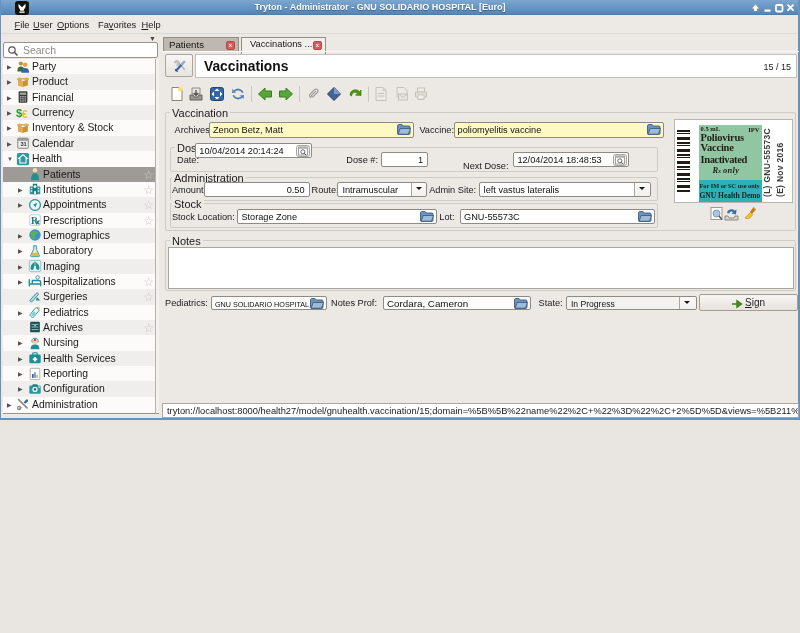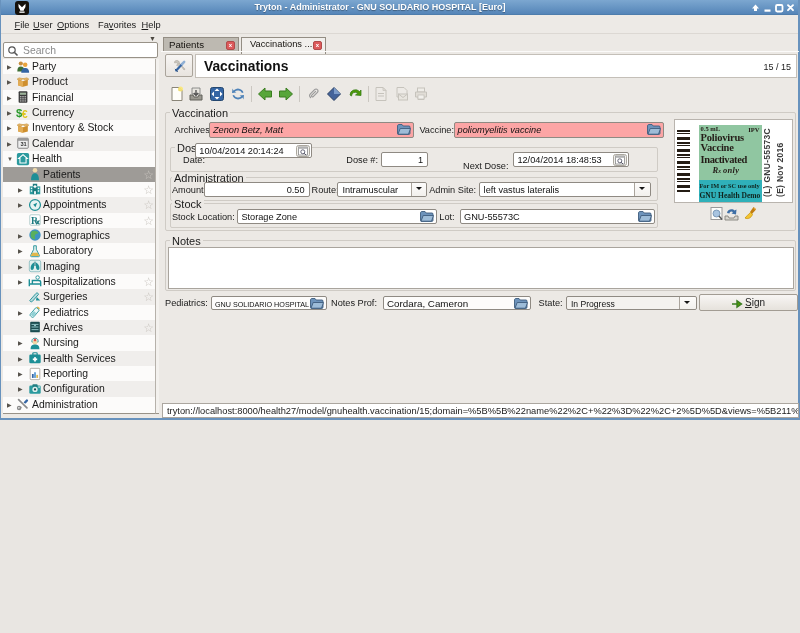--- a/index.html
+++ b/index.html
@@ -42,21 +42,21 @@
 #hdrbox .n { position:absolute; right:5px; top:7px; font-size:9px; color:#222; }
 #toolbar { position:absolute; left:0; top:41px; width:638px; height:29px; }
 .tbi { position:absolute; top:8px; width:16px; height:16px; }
 .tbsep { position:absolute; top:8px; width:1px; height:16px; background:#cbc7c1; }
 .fs { position:absolute; border:1px solid #cfcbc5; border-radius:2px; }
 .fslabel { position:absolute; font-size:11px; color:#1a1a1a; background:#ece9e5; padding:0 2px; }
 .flabel { position:absolute; font-size:9.2px; color:#1a1a1a; white-space:nowrap;}
 .inp { position:absolute; background:#fff; border:1px solid #8f8a83; border-radius:2px; font-size:9.2px; color:#111; }
 .inp .tx { position:absolute; left:3px; top:2px; white-space:nowrap; }
 .inp .txr { position:absolute; right:4px; top:2px; }
-.lav { background:#fca5a5;font-style:italic; }
+.lav { background:#fef9c3; }
 .folder { position:absolute; right:2px; top:1.5px; width:14px; height:11px; }
 .combo { position:absolute; background:#fff; border:1px solid #8f8a83; border-radius:2px; font-size:9.2px; color:#111;}
 .combo .tx { position:absolute; left:4px; top:2px; white-space:nowrap; }
 .cbtn { position:absolute; right:0; top:0; width:15px; height:100%; background:linear-gradient(#fdfcfb,#f2f0ed); border-left:1px solid #aaa49c; border-radius:0 2px 2px 0;}
 .cbtn:after { content:""; position:absolute; left:4px; top:4.5px; border:3.2px solid transparent; border-top:3.8px solid #161616; }
 #statusbar { position:absolute; left:1px; top:366px; width:637px; height:15px; background:#fff; border:1px solid #aba69f; font-size:9.3px; color:#1b1b1b; overflow:hidden; }
 #statusbar .tx { position:absolute; left:4px; top:2px; white-space:nowrap; }
 #signbtn { position:absolute; left:538px; top:257px; width:99px; height:17px; background:linear-gradient(#f8f6f4,#e6e2dc); border:1px solid #a29c93; border-radius:2px; font-size:10px; color:#222; }
 svg { display:block; }
 </style>
@@ -505,21 +505,21 @@
         <span class="tx">poliomyelitis vaccine</span>
         <span class="folder">
           <svg width="14" height="11" viewBox="0 0 14 11">
             <path d="M0.5 2 C0.5 1.2 1 0.5 1.8 0.5 L5 0.5 L6.2 2 L12 2 C12.8 2 13 2.5 13 3.2 L13 9 C13 10 12.5 10.5 11.6 10.5 L1.8 10.5 C1 10.5 0.5 10 0.5 9.2 Z" fill="#6d93bb" stroke="#3e5c7d" stroke-width="0.9"></path>
             <path d="M1 10.2 L3.2 4.5 L13.5 4.5 L11.5 10.2 Z" fill="#9dbcd8" stroke="#3e5c7d" stroke-width="0.9"></path>
           </svg>
         </span>
       </div>
 <div class="fs" style="left:9px;top:109.5px;width:488px;height:25px"></div>
 <span class="fslabel" style="left:14px;top:105px">Dose</span>
-<span class="flabel" style="left:22px;top:118px">Date:</span>
+<span class="flabel" style="left:16px;top:118px">Date:</span>
 <div class="inp" style="left:34.3px;top:106px;width:117px;height:15px">
         <span class="tx">10/04/2014 20:14:24</span>
         <span style="position:absolute;right:1px;top:1px">
           <svg width="14" height="12" viewBox="0 0 14 12">
             <rect x="0.5" y="0.5" width="13" height="11" rx="2" fill="#f2f0ec" stroke="#a29d94" stroke-width="0.9"></rect>
             <rect x="2.5" y="2" width="9" height="8" fill="#fff" stroke="#888" stroke-width="0.8"></rect>
             <rect x="2.5" y="2" width="9" height="1.8" fill="#b0b0b0"></rect>
             <circle cx="6.8" cy="6.8" r="2" fill="none" stroke="#556" stroke-width="0.9"></circle>
             <line x1="8.2" y1="8.2" x2="10.2" y2="10.2" stroke="#556" stroke-width="1"></line>
           </svg>

